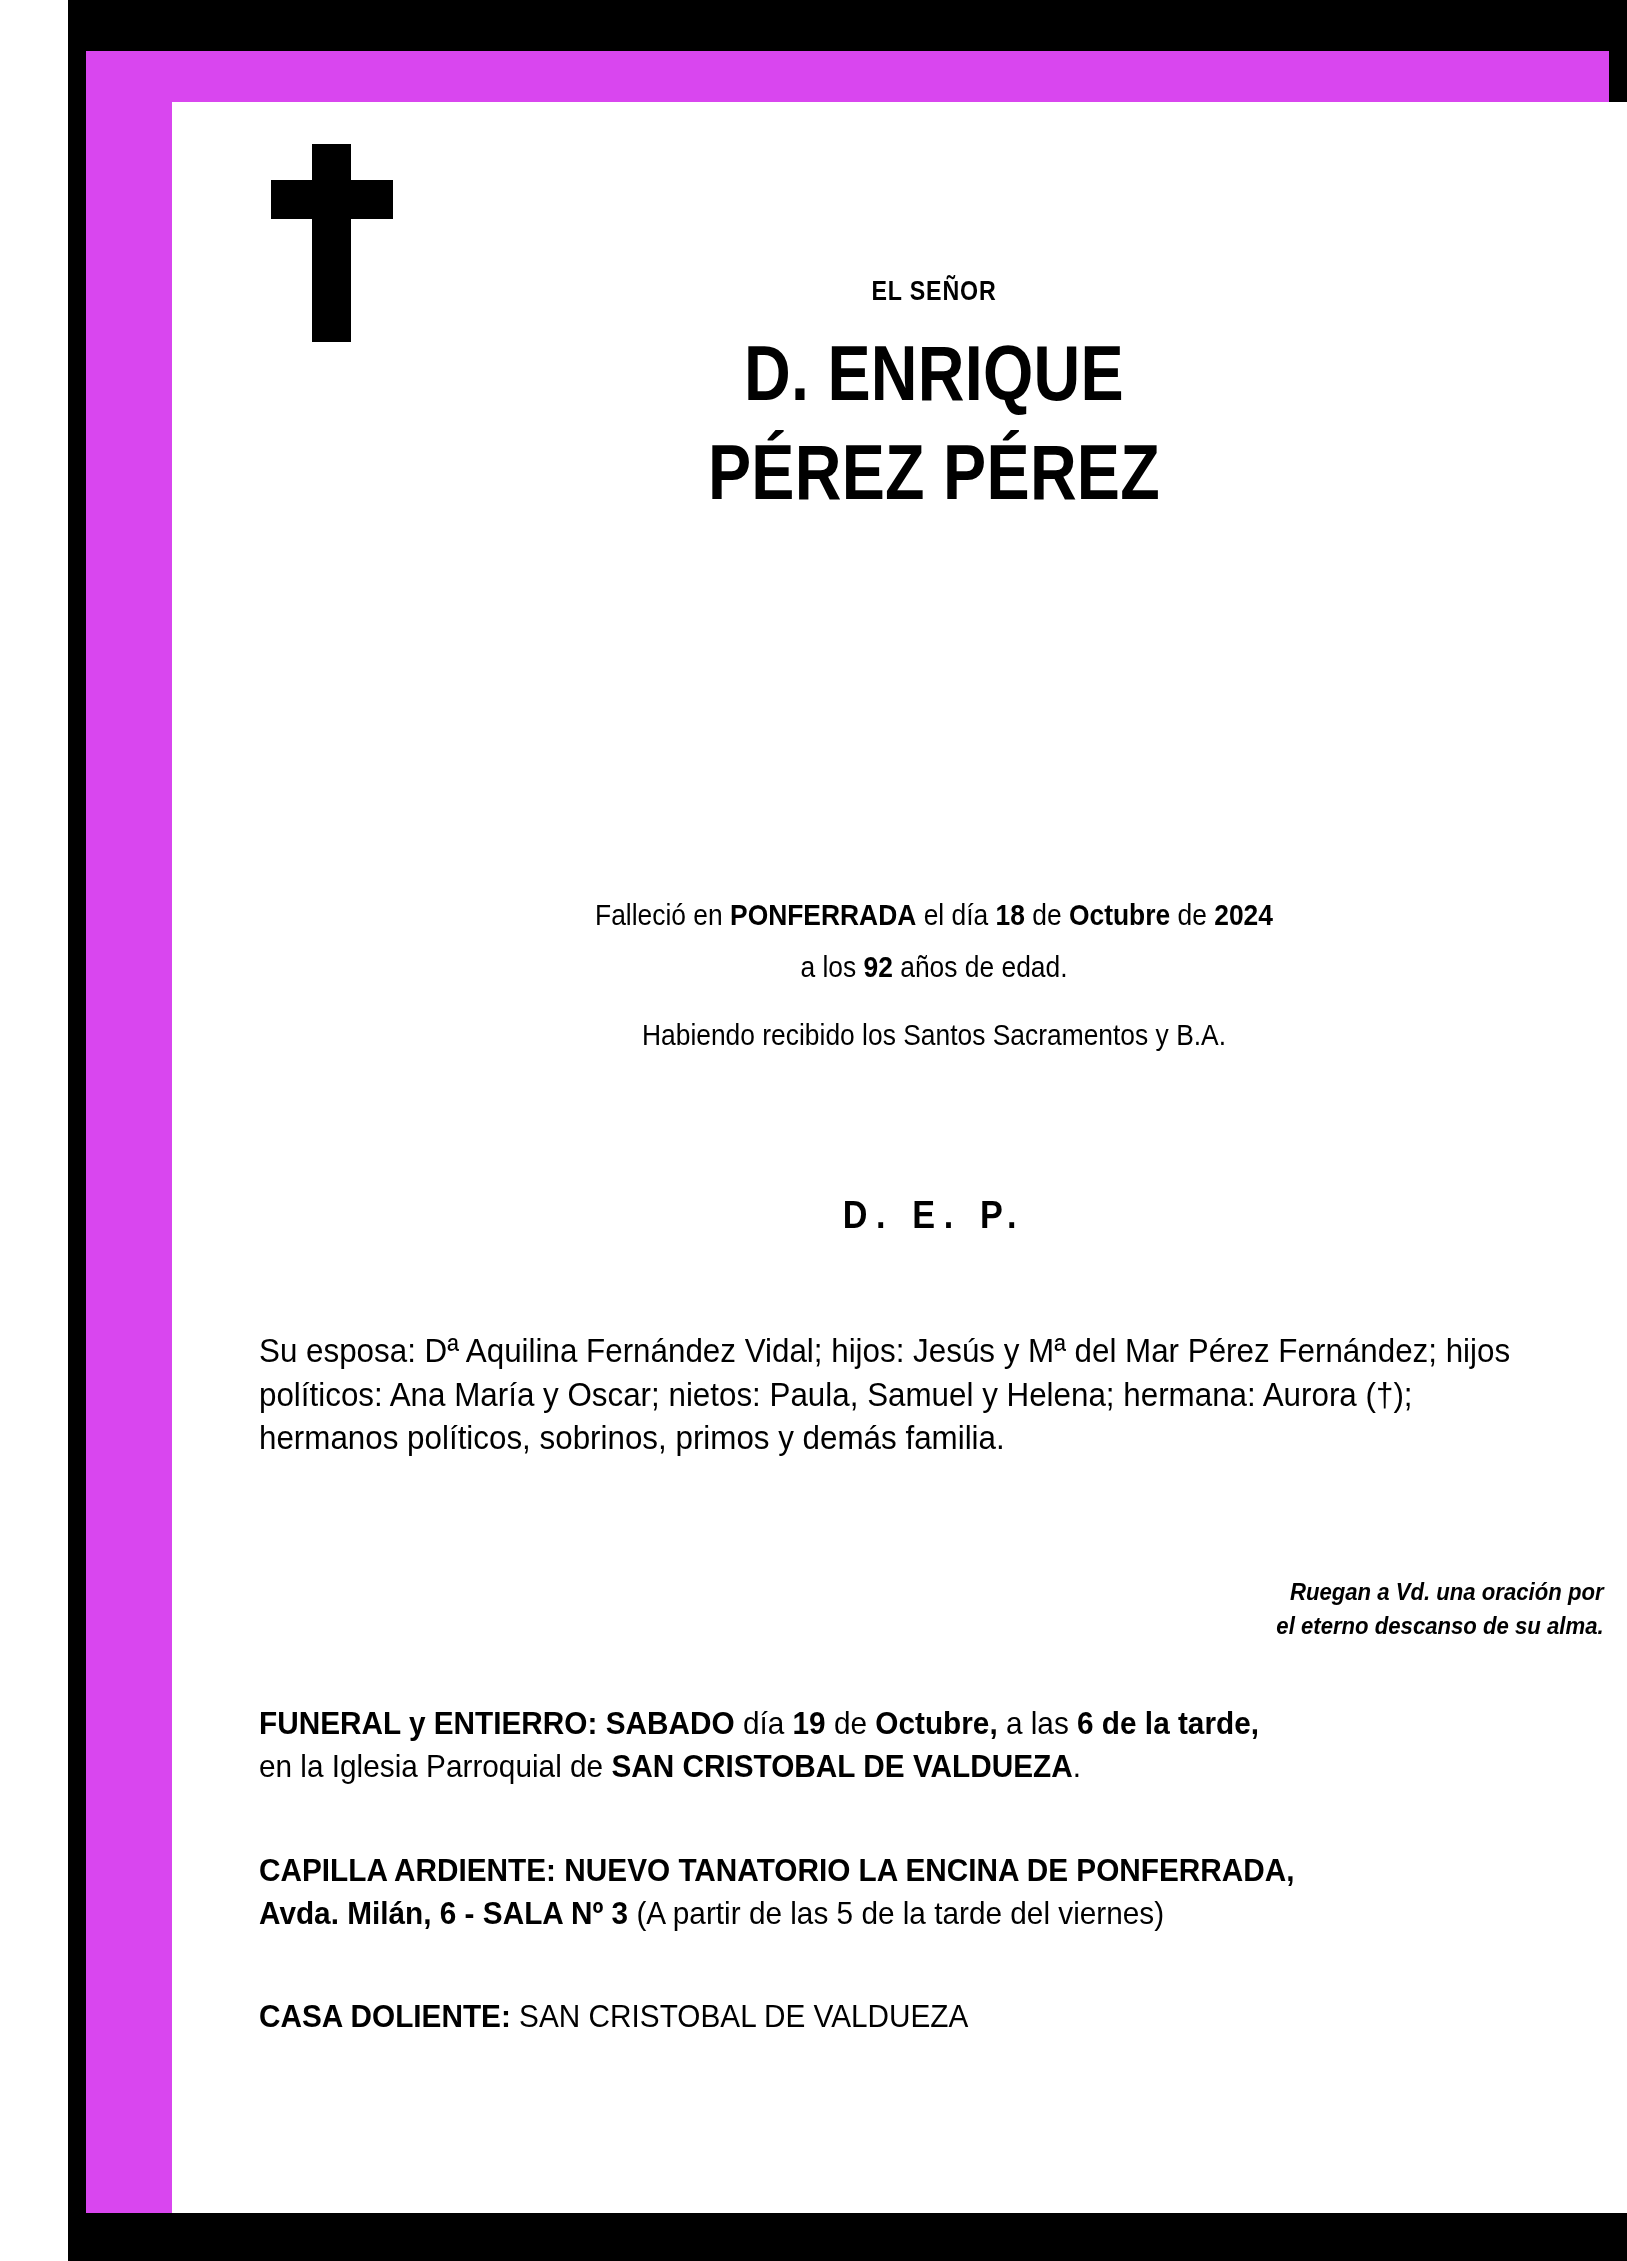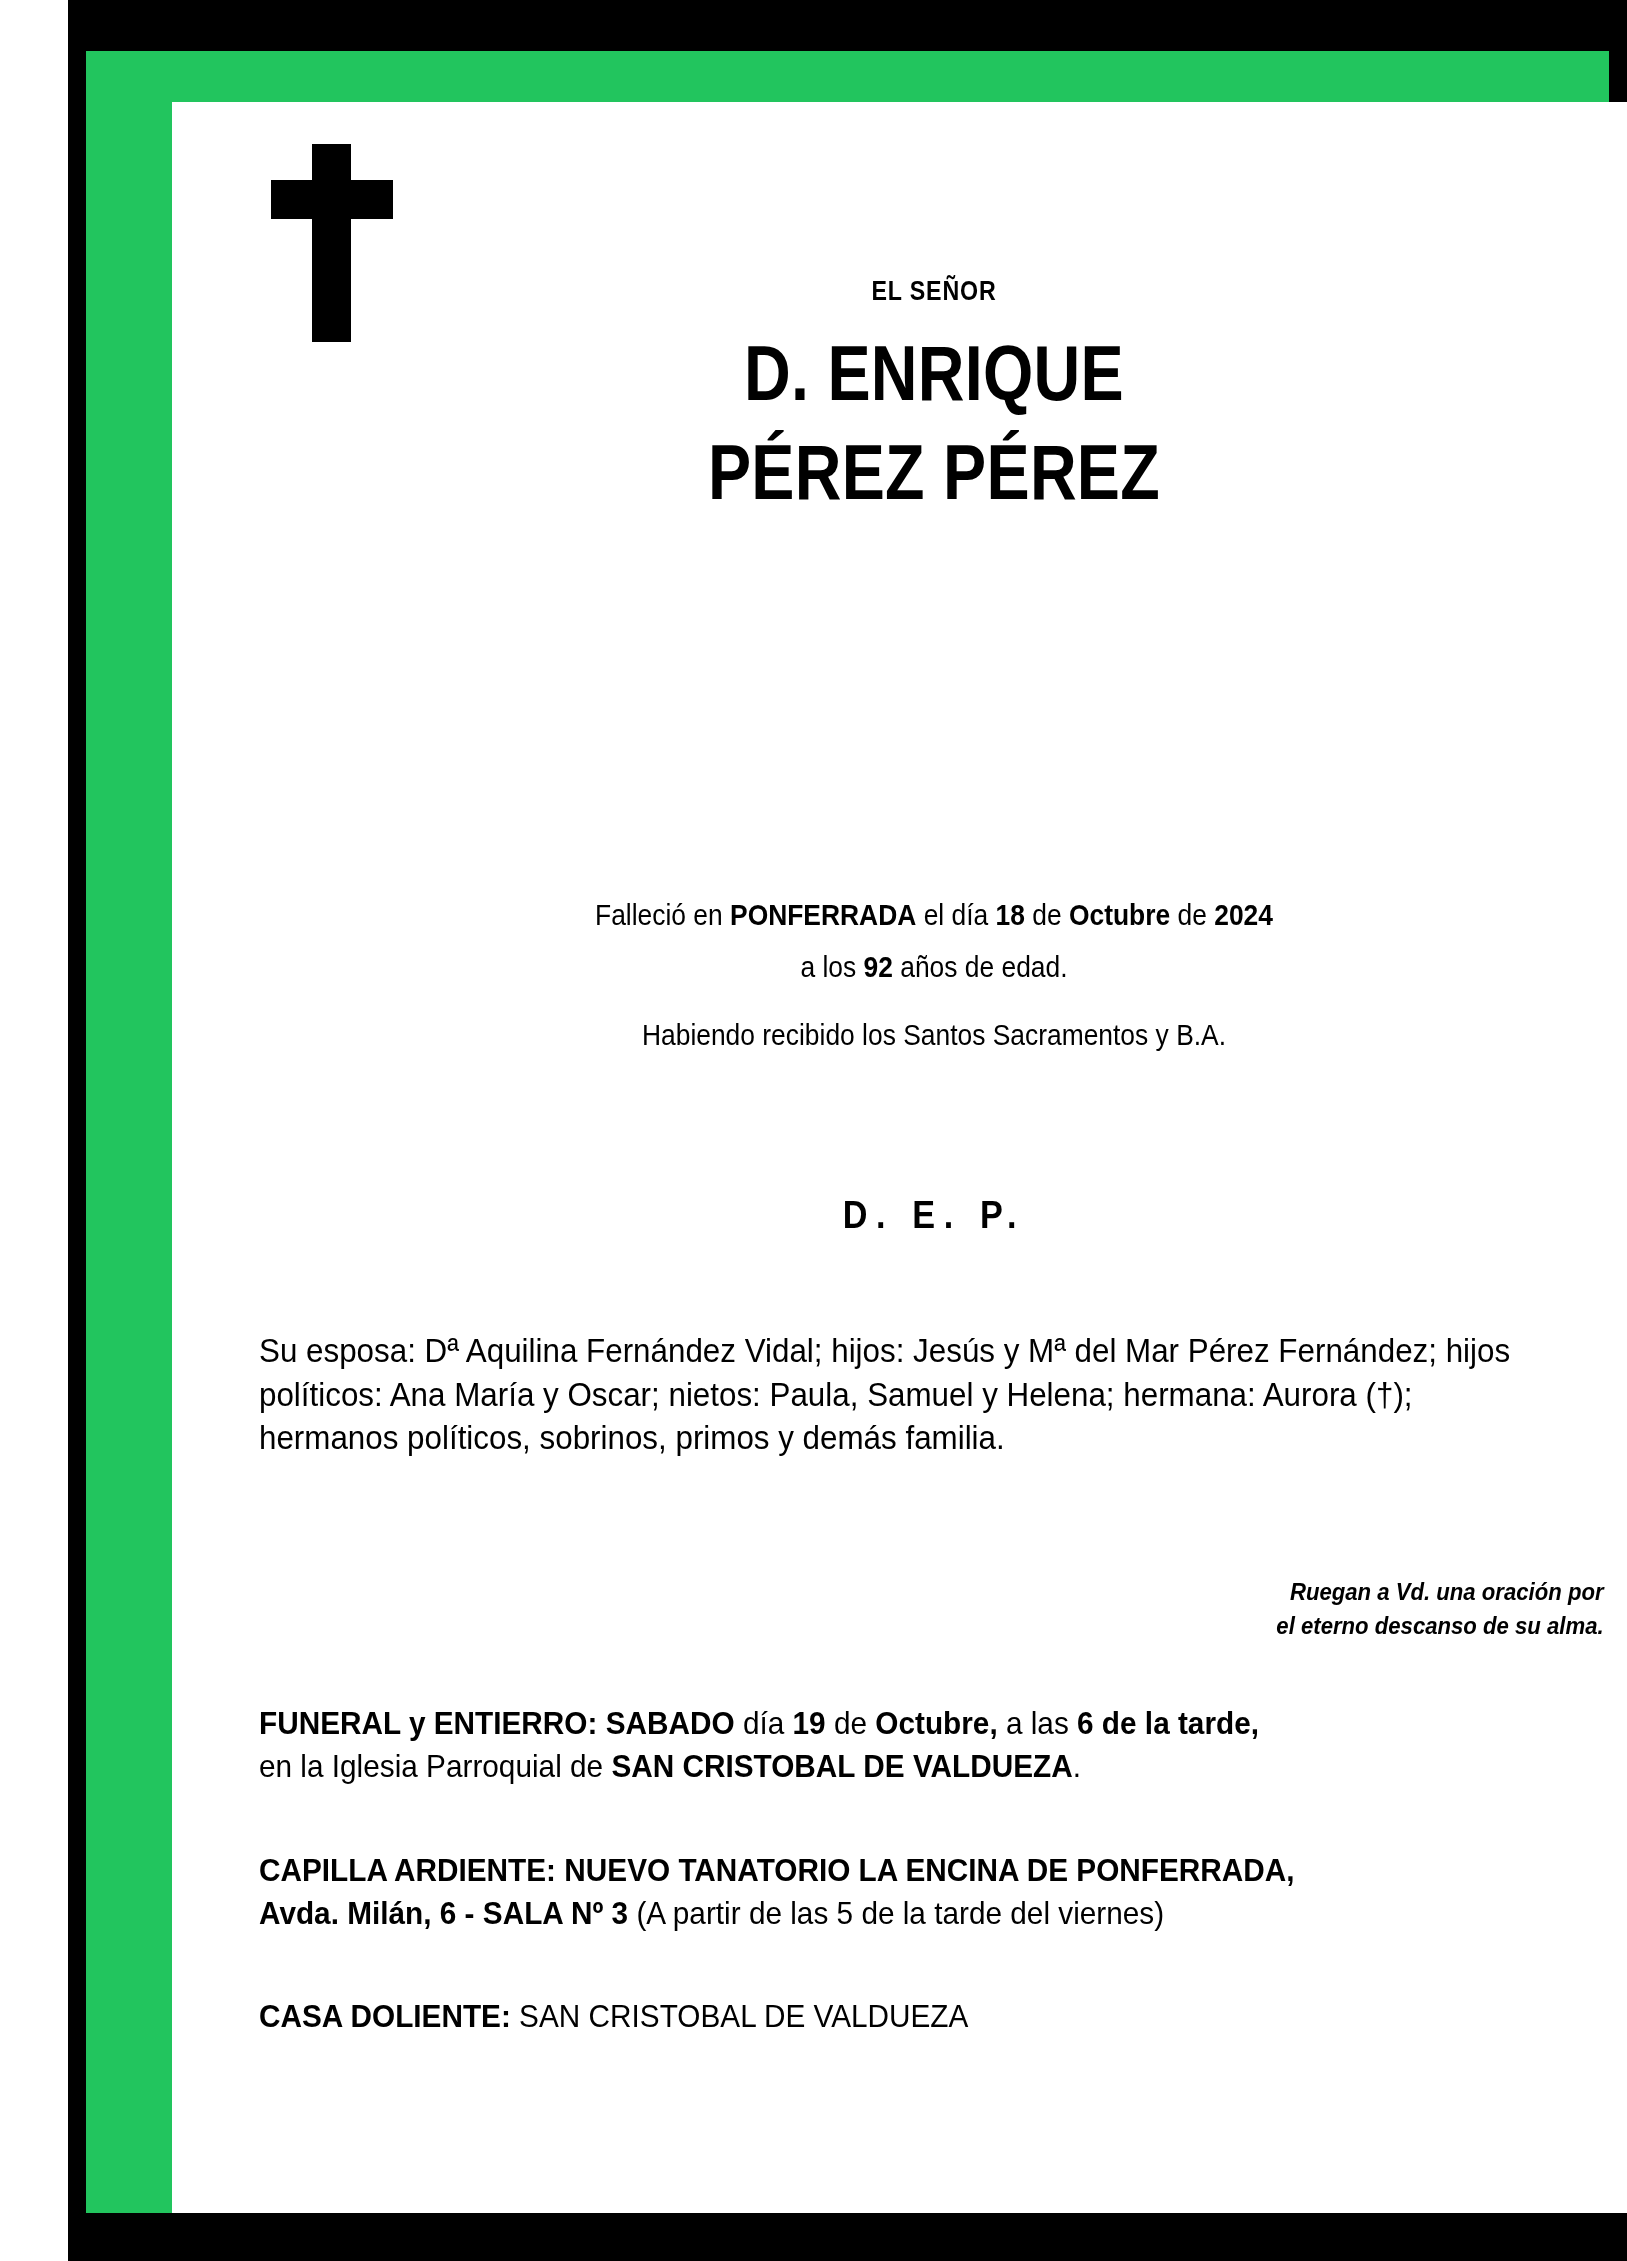--- a/index.html
+++ b/index.html
@@ -21,21 +21,21 @@
     position: absolute;
     left: 68px;
     top: 0px;
     width: 1559px;
     height: 2261px;
     box-sizing: border-box;
     border: 18px solid #000000;
     border-top-width: 51px;
     border-bottom-width: 0;
     border-right-width: 0;
-    background: #22c55e;
+    background: #d946ef;
   }
   .frame-right {
     position: absolute;
     right: 0;
     top: 0;
     width: 18px;
     height: 2261px;
     background: #000000;
   }
   .frame-bottom {

